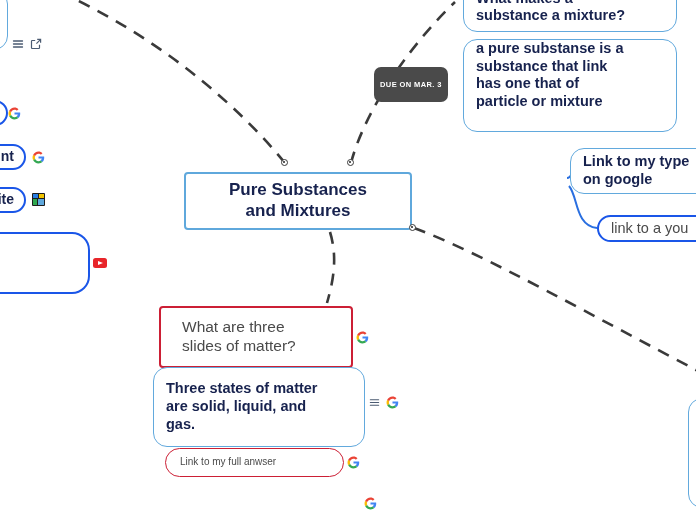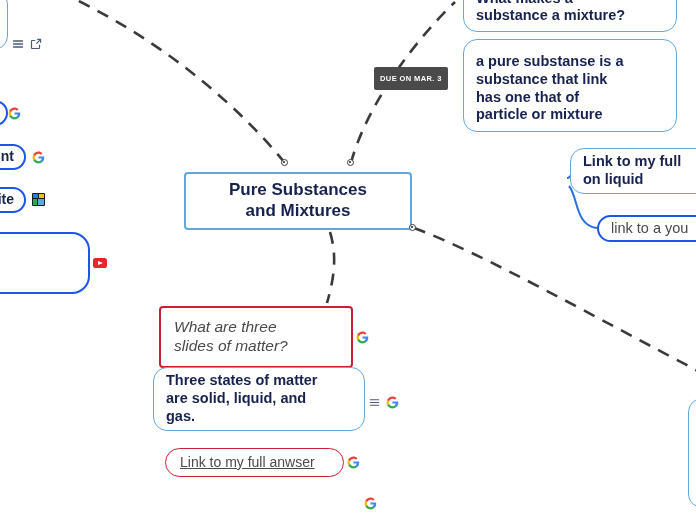--- a/index.html
+++ b/index.html
@@ -72,42 +72,40 @@
     font-size: 14.5px;
   }
 
   
   .node-red {
     border: 2px solid #cc1f35;
     border-radius: 4px;
     color: #4a4a4a;
     font-weight: normal;
     font-size: 15.5px;
-    padding: 8px 13px;
-    font-style: italic;
+    padding: 8px 21px;
   }
   .node-redpill {
     border: 1.8px solid #cc1f35;
     border-radius: 20px;
     color: #4a4a4a;
     font-weight: normal;
-    font-size: 14px;
+    font-size: 10px;
     padding: 5px 14px;
-    text-decoration: underline;
   }
 
   .badge-due {
     position: absolute;
     background: #4a4a4a;
     color: #ffffff;
     font-size: 7.5px;
     font-weight: bold;
     letter-spacing: 0.4px;
-    border-radius: 2px;
-    padding: 7px 6px;
+    border-radius: 7px;
+    padding: 13px 6px;
     white-space: nowrap;
   }
 
   
   .icon-row {
     position: absolute;
     display: flex;
     align-items: center;
     gap: 6px;
   }
@@ -199,33 +197,33 @@
 
   <div class="badge-due" style="left:374px; top:67px;">DUE ON MAR. 3</div>
 
   <div class="node node-blue" style="left:463px; top:-24px; width:214px; height:56px; align-items:flex-end; padding-bottom:6px;">
     <div>
       <div>What makes a</div>
       <div>substance a mixture?</div>
     </div>
   </div>
 
-  <div class="node node-blue" style="left:463px; top:39px; width:214px; height:93px; align-items:flex-end; padding-top:24px;">
+  <div class="node node-blue" style="left:463px; top:39px; width:214px; height:93px; align-items:flex-start; padding-top:0;">
     <div>
       <div>a pure substanse is a</div>
       <div>substance that link</div>
       <div>has one that of</div>
       <div>particle or mixture</div>
     </div>
   </div>
 
   <div class="node node-blue" style="left:570px; top:148px; width:150px; height:46px;">
     <div>
-      <div>Link to my full</div>
-      <div>on liquid</div>
+      <div>Link to my type</div>
+      <div>on google</div>
     </div>
   </div>
 
   <div class="node node-bluepill gray-text" style="left:597px; top:215px; width:130px; height:27px;">
     <span>link to a you</span>
   </div>
 
   <div class="node node-blue" style="left:688px; top:398px; width:90px; height:110px;"></div>
 
   <div class="node node-blue" style="left:-92px; top:-10px; width:100px; height:60px;"></div>
@@ -293,21 +291,21 @@
   </div>
   <div class="icon-row" style="left:356px; top:331px;">
     <svg class="gicon" viewBox="0 0 48 48">
       <path fill="#4285F4" d="M45.1 24.5c0-1.6-.1-2.7-.4-4H24v7.3h12.1c-.2 2-1.6 5-4.5 7l6.9 5.4c4.1-3.8 6.6-9.4 6.6-15.7z"></path>
       <path fill="#34A853" d="M24 46c5.9 0 10.9-2 14.5-5.3l-6.9-5.4c-1.9 1.3-4.4 2.2-7.6 2.2-5.8 0-10.7-3.8-12.5-9.1l-7.1 5.5C8.1 41.1 15.4 46 24 46z"></path>
       <path fill="#FBBC05" d="M11.5 28.4c-.5-1.4-.7-2.9-.7-4.4s.3-3 .7-4.4l-7.1-5.5C2.9 17 2 20.4 2 24s.9 7 2.4 9.9l7.1-5.5z"></path>
       <path fill="#EA4335" d="M24 10.6c4.1 0 6.9 1.8 8.5 3.3l6.2-6C34.9 4.5 29.9 2 24 2 15.4 2 8.1 6.9 4.4 14.1l7.1 5.5c1.8-5.3 6.7-9 12.5-9z"></path>
     </svg>
   </div>
 
-  <div class="node node-blue" style="left:153px; top:367px; width:212px; height:64px;">
+  <div class="node node-blue" style="left:153px; top:367px; width:212px; height:80px;">
     <div>
       <div>Three states of matter</div>
       <div>are solid, liquid, and</div>
       <div>gas.</div>
     </div>
   </div>
   <div class="icon-row" style="left:369px; top:396px;">
     <svg class="ico" width="11" height="11" viewBox="0 0 12 12">
       <g stroke="#4b5b72" stroke-width="1.3" stroke-linecap="round">
         <line x1="1.5" y1="3" x2="10.5" y2="3"></line>

